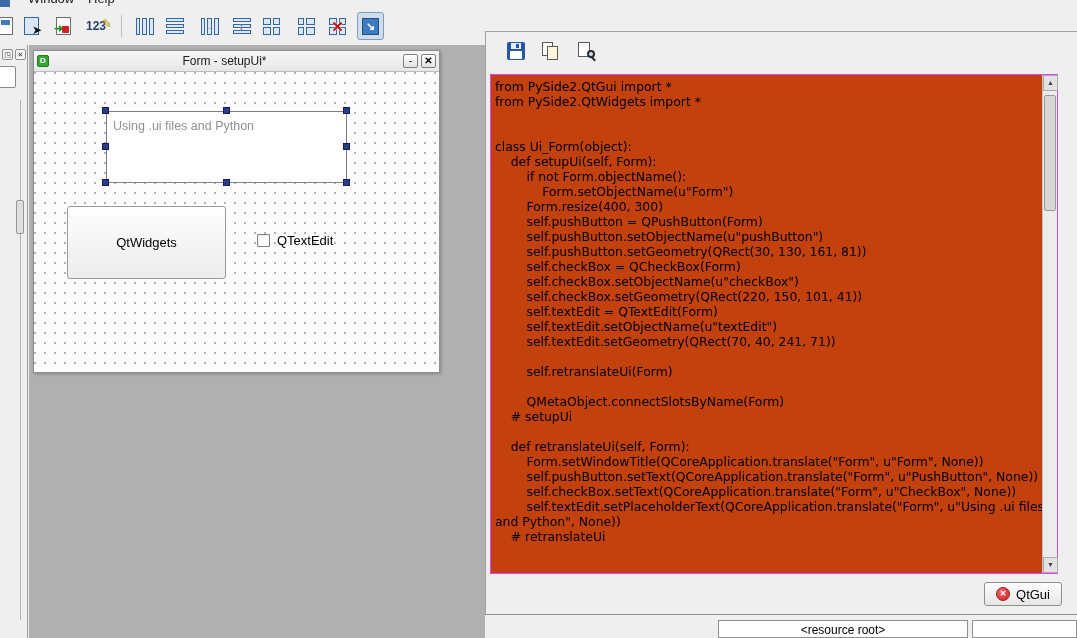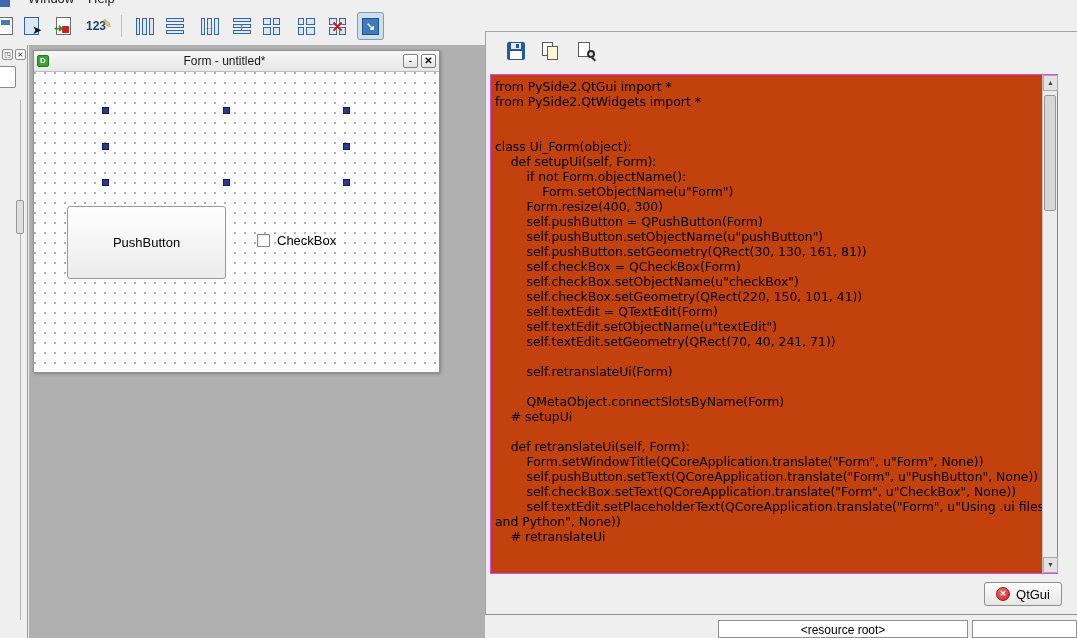--- a/index.html
+++ b/index.html
@@ -203,40 +203,43 @@
   <div class="left-input-frag"></div>
   <div class="left-scroll-line"></div>
   <div class="left-scroll-thumb"></div>
 </div>
 
 <div class="mdi">
 
   <div class="form-window">
     <div class="titlebar">
       <span class="win-icon">D</span>
-      <span class="title-text">Form - untitled*</span>
+      <span class="title-text">Form - setupUi*</span>
       <span class="cap-btn">-</span>
       <span class="cap-btn close">✕</span>
     </div>
     <div class="form-body">
 
+      <div class="qtextedit">
+        <span class="placeholder">Using .ui files and Python</span>
+      </div>
       <span class="handle" style="left:68px;top:35px;"></span>
       <span class="handle" style="left:189px;top:35px;"></span>
       <span class="handle" style="left:309px;top:35px;"></span>
       <span class="handle" style="left:68px;top:71px;"></span>
       <span class="handle" style="left:309px;top:71px;"></span>
       <span class="handle" style="left:68px;top:107px;"></span>
       <span class="handle" style="left:189px;top:107px;"></span>
       <span class="handle" style="left:309px;top:107px;"></span>
 
-      <div class="qpushbutton">PushButton</div>
+      <div class="qpushbutton">QtWidgets</div>
 
       <div class="qcheckbox">
         <span class="cb-indicator"></span>
-        <span class="cb-label">CheckBox</span>
+        <span class="cb-label">QTextEdit</span>
       </div>
 
     </div>
   </div>
 </div>
 
 <div class="code-dialog">
 
   <div class="dlg-toolbar">
     <div class="dbtn">

